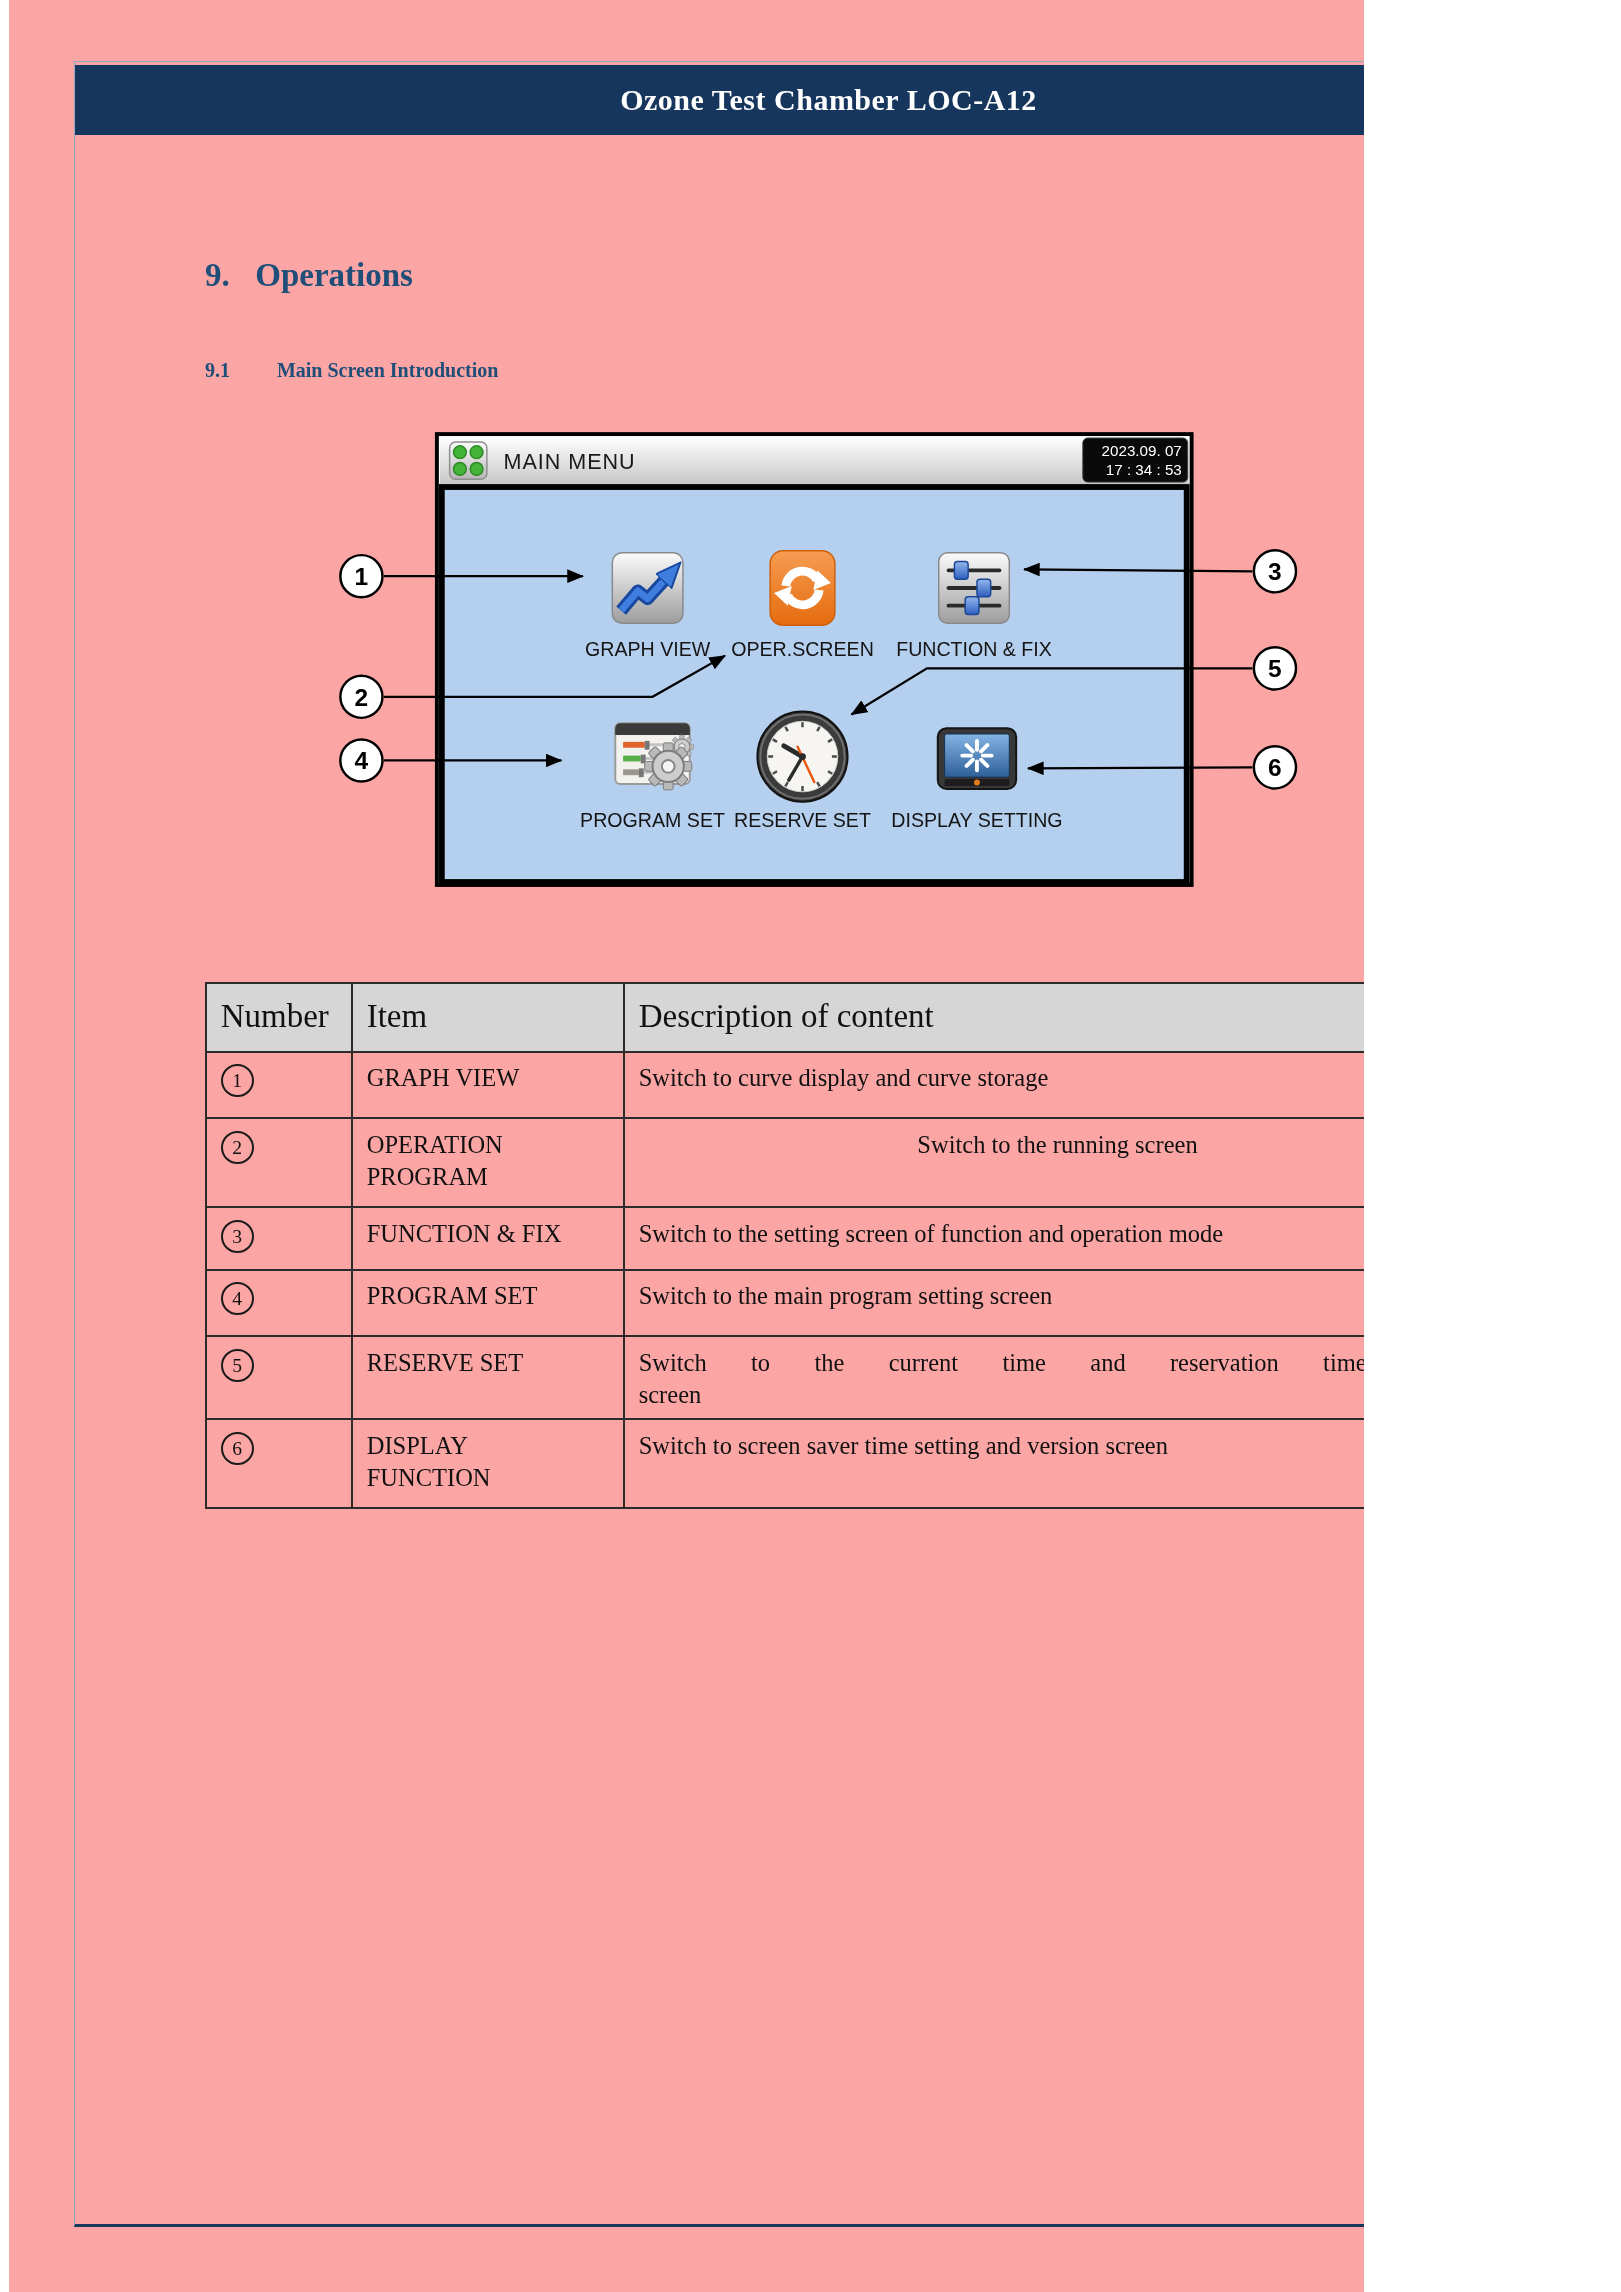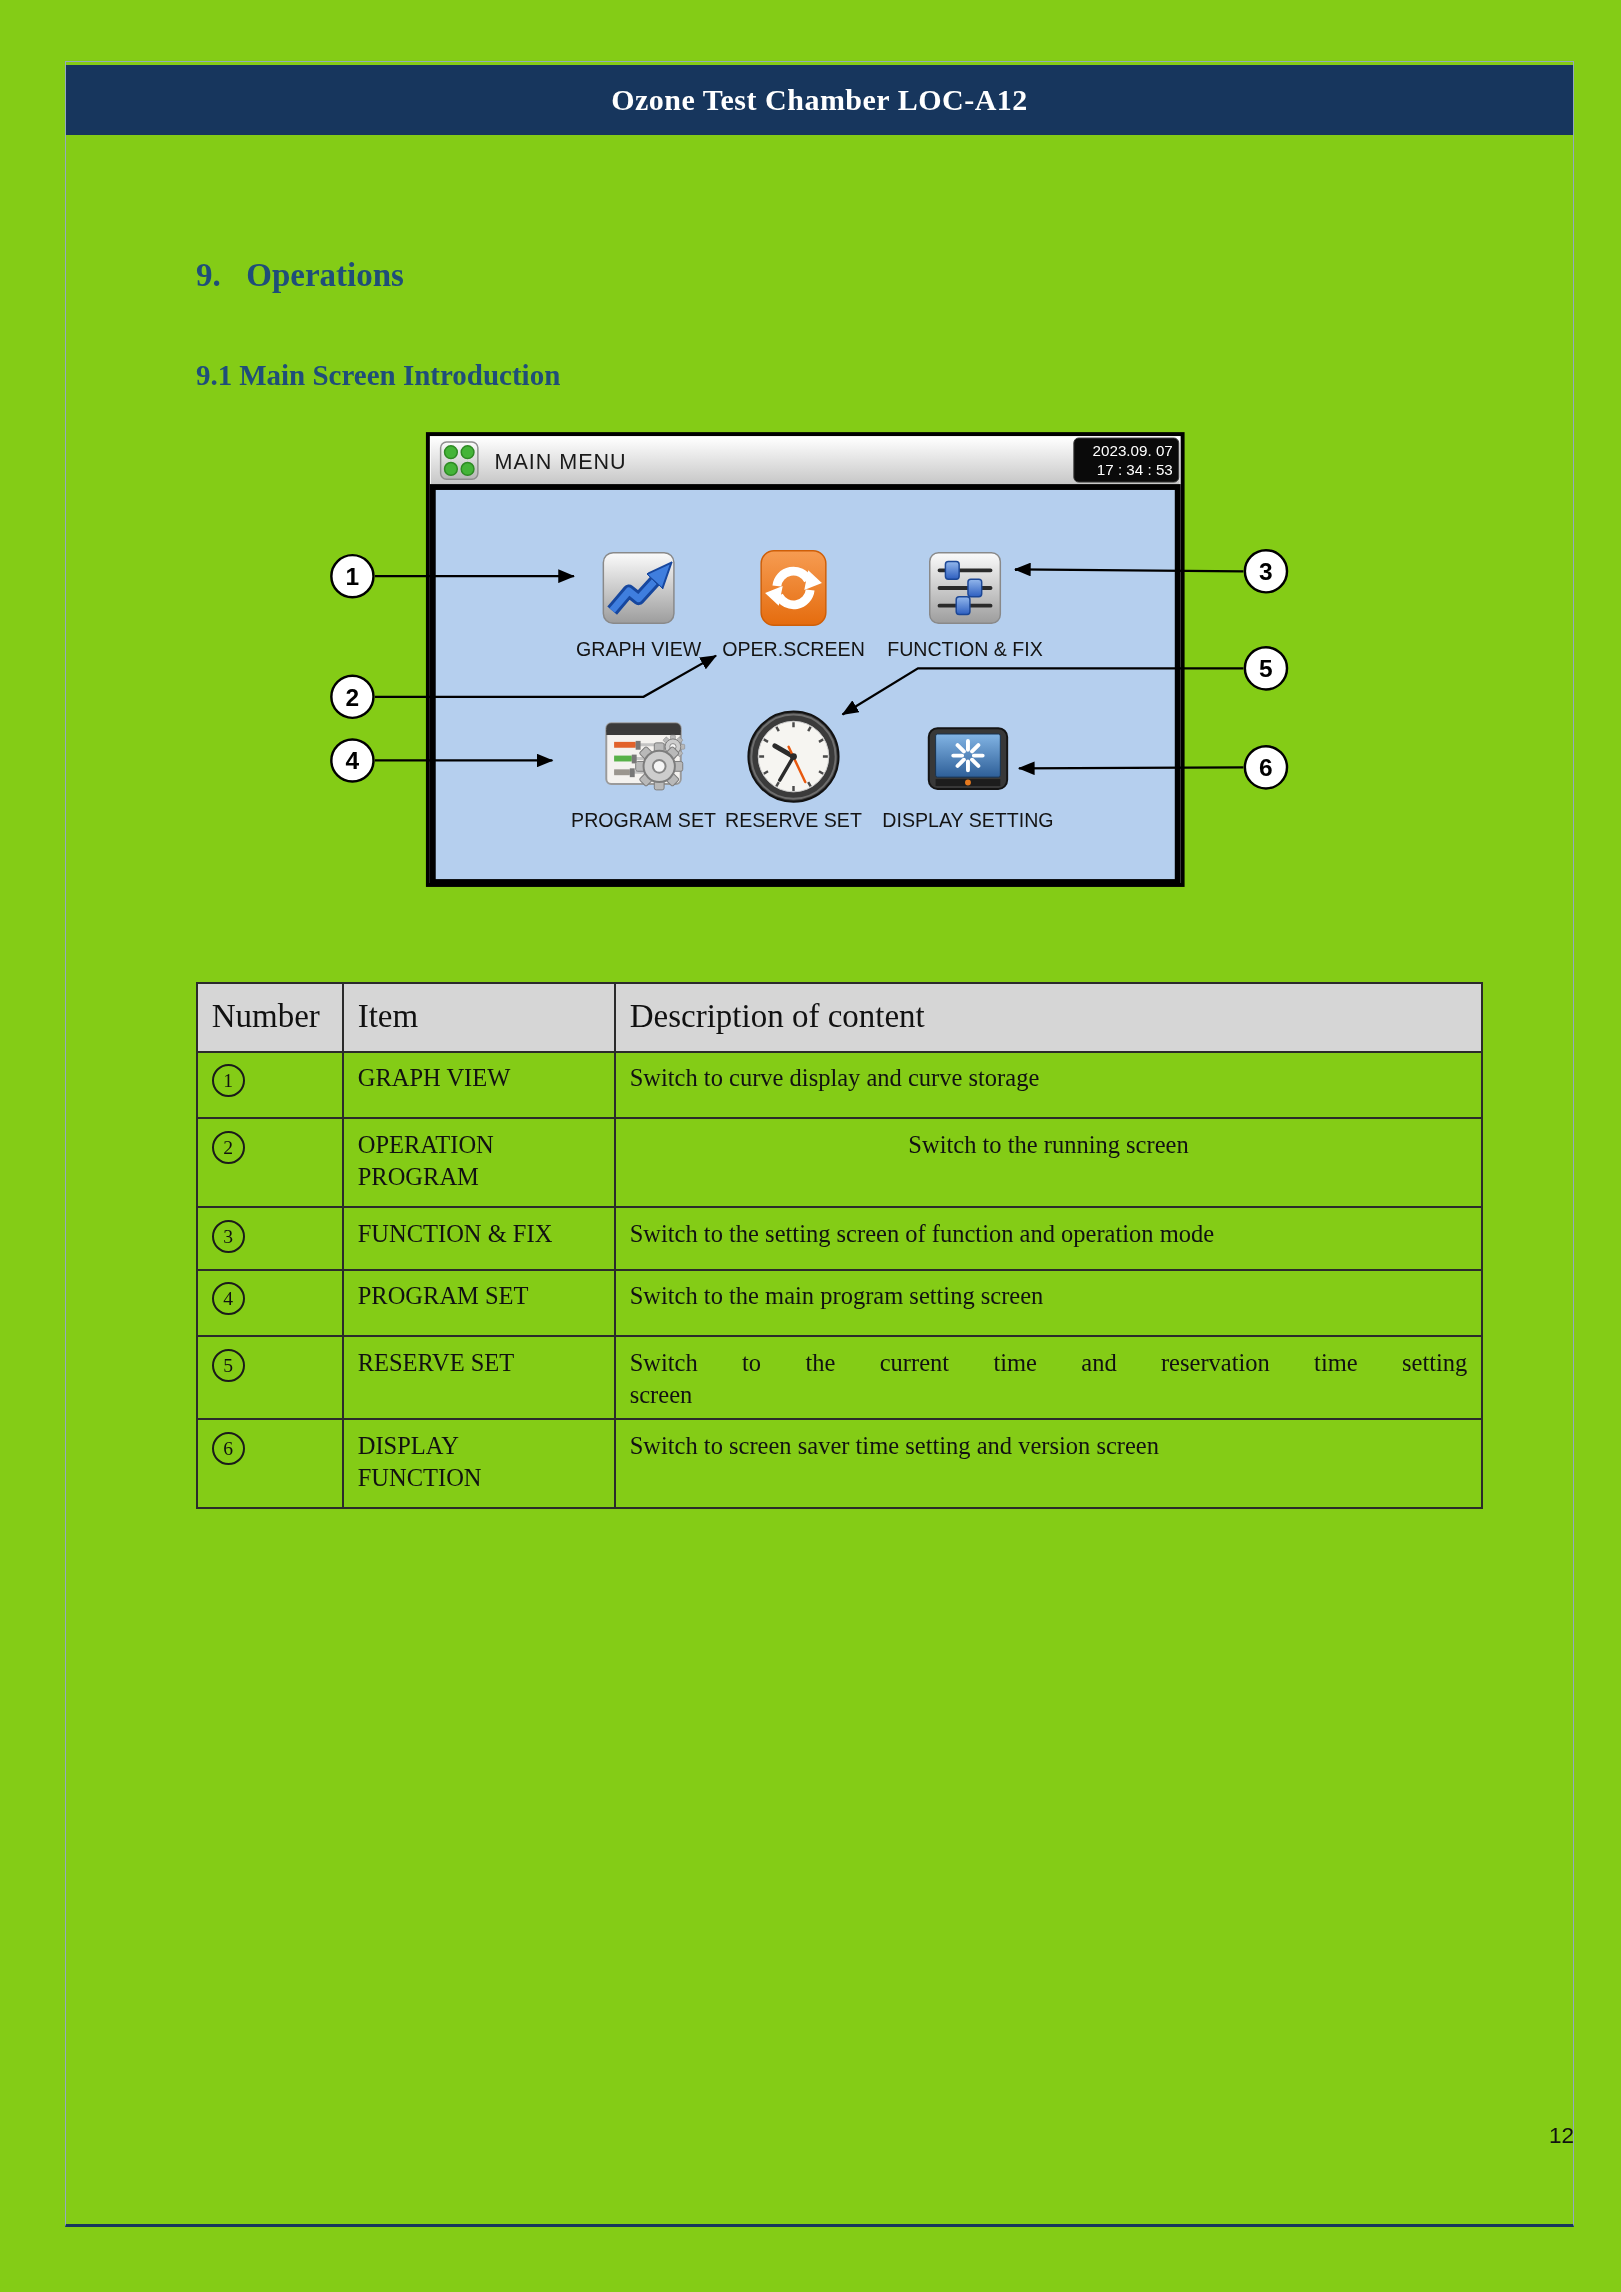--- a/index.html
+++ b/index.html
@@ -1,39 +1,39 @@
 <!DOCTYPE html>
 <html><head>
 <meta charset="utf-8">
 <style>
   html,body { margin:0; padding:0; background:#ffffff; }
   .page {
-    position:relative; width:1621px; height:2293px; background:#84cc16;
-    font-family:"Liberation Serif", serif; overflow:hidden;
+    position:relative; width:1355px; height:2293px; background:#fca5a5;
+    font-family:"Liberation Serif", serif; overflow:hidden;margin-left:9px;
   }
   .frame {
     position:absolute; left:65px; top:61px; width:1509px; height:2166px;
     border:1px solid #93a9c0; border-bottom:3.9px solid #17365d; box-sizing:border-box;
   }
   .header-bar {
     position:absolute; left:66px; top:65px; width:1507px; height:70px;
     background:#17365d; display:flex; align-items:center; justify-content:center;
   }
   .header-title {
     color:#ffffff; font-weight:bold; font-size:30px; letter-spacing:0.5px;
     font-family:"Liberation Serif", serif;
   }
   .sec-heading {
     position:absolute; left:196px; top:257px; color:#1f4e79; font-weight:bold;
     font-size:33px; display:flex;
   }
   .sec-heading .num { margin-right:25.5px; }
   .sub-heading {
     position:absolute; left:196px; top:359px; color:#1f4e79; font-weight:bold;
-    font-size:29px; display:flex;
+    font-size:20px; display:flex;gap:40px;
   }
   .sub-heading .num { margin-right:6.9px; }
   .figure-svg { position:absolute; left:274px; top:431px; }
   .figure-caption {
     position:absolute; left:428px; top:888px; width:755px; text-align:center;
     font-size:26.5px; font-weight:bold; color:#000;
   }
   table.spec {
     position:absolute; left:196px; top:982px; width:1287px;
     border-collapse:collapse; border:2.9px solid #2b2b2b; table-layout:fixed; color:#111;

